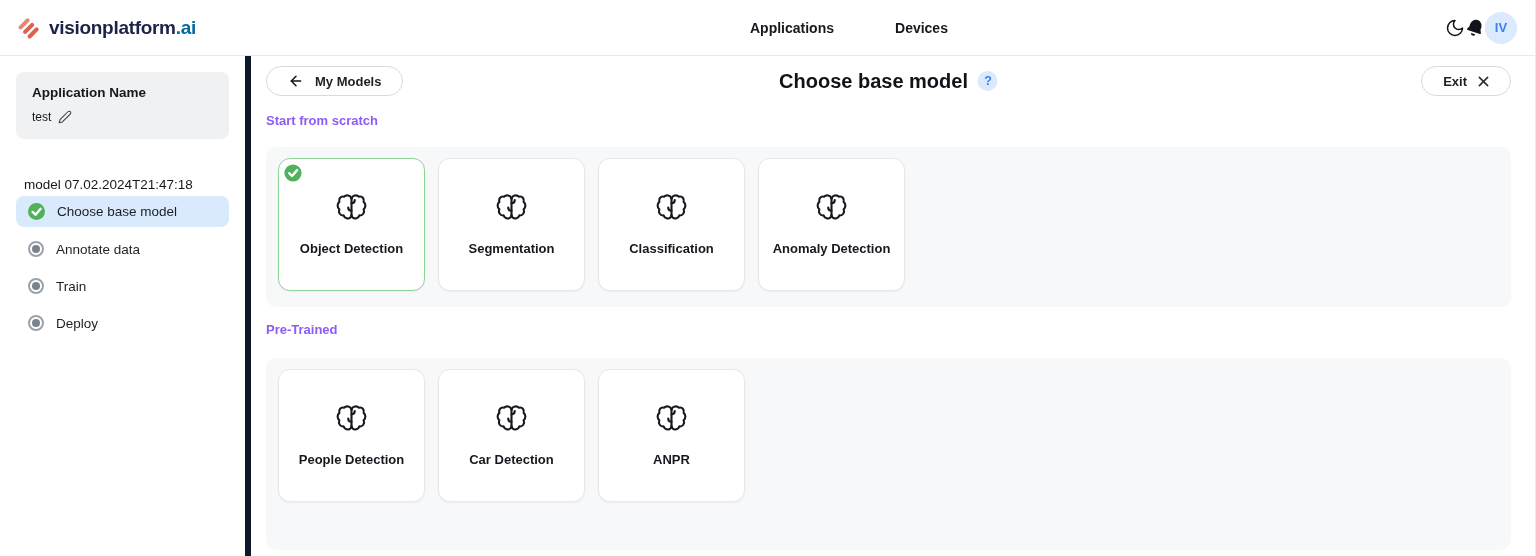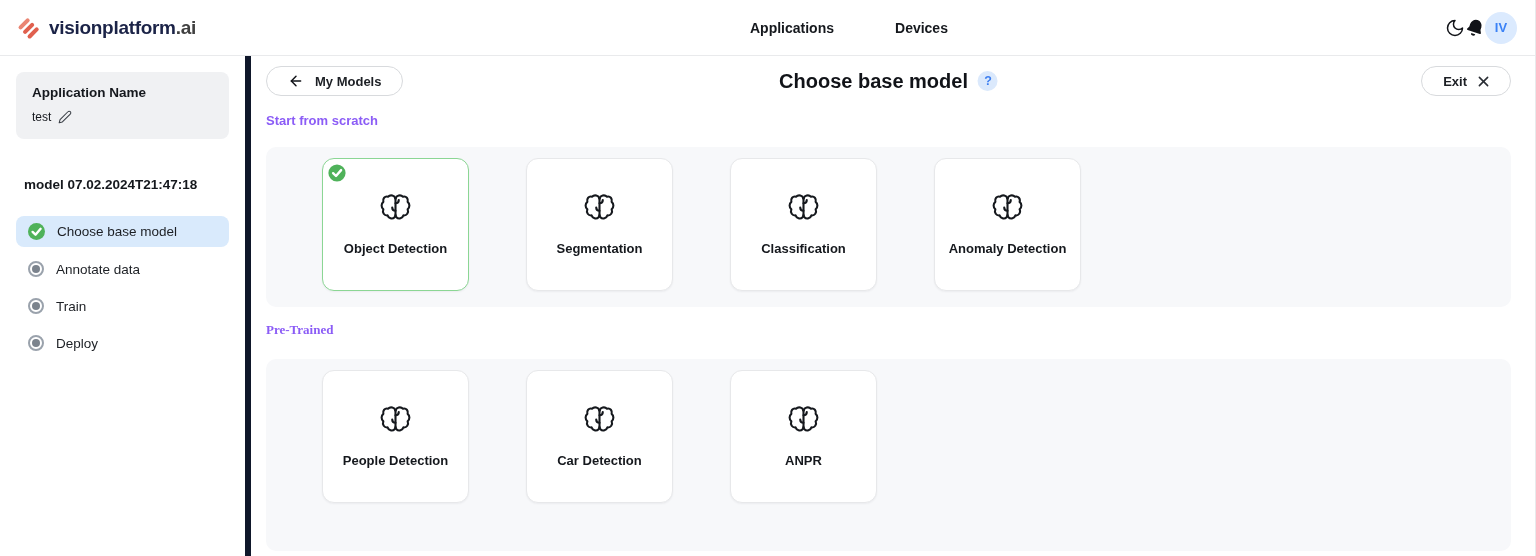--- a/index.html
+++ b/index.html
@@ -10,42 +10,42 @@
     border-right:1px solid #e8eaec;
   }
   
   .header {
     height:56px; display:flex; align-items:center;
     padding:0 18px 0 16px; border-bottom:1px solid #e9eaec; position:relative;
     background:#fff;
   }
   .logo { display:flex; align-items:center; gap:7px; cursor:pointer; }
   .logo-text { font-size:19px; font-weight:800; letter-spacing:-0.3px; color:#1b2347; }
-  .logo-text .suffix { color:#404040; }
+  .logo-text .suffix { color:#0369a1; }
   .nav { position:absolute; left:750px; display:flex; gap:61px; }
   .nav-item { font-size:14px; font-weight:700; color:#15181d; cursor:pointer; }
   .header-right { margin-left:auto; display:flex; align-items:center; }
   .icon-btn { display:flex; align-items:center; justify-content:center; cursor:pointer; }
   .avatar {
     width:32px; height:32px; border-radius:50%; background:#dbeafe;
     color:#3b82f6; font-size:13px; font-weight:700;
     display:flex; align-items:center; justify-content:center; cursor:pointer;
   }
   
   .body-row { display:flex; height:500px; }
   .sidebar {
     width:251px; min-width:251px; border-right:6px solid #0f172a;
     padding:16px; background:#fff;
   }
   .app-box {
     background:#f0f1f3; border-radius:8px; padding:13px 16px 15px 16px;
   }
   .app-box-label { font-size:13.5px; font-weight:700; color:#15181d; margin-bottom:10px; }
   .app-box-value { display:flex; align-items:center; gap:7px; font-size:12px; color:#15181d; }
-  .model-title { margin:38px 0 24px 8px; font-size:13.5px; font-weight:700; color:#15181d; }
+  .model-title { margin:38px 0 4px 8px; font-size:13.5px; font-weight:400; color:#15181d; }
   .step {
     display:flex; align-items:center; gap:12px; padding:7px 12px;
     border-radius:8px; font-size:13.5px; color:#1c1f24; margin-bottom:7px; cursor:pointer;
   }
   .step.active { background:#d9eafc; }
   .check-circle {
     width:17px; height:17px; border-radius:50%; background:#4fb25a;
     display:flex; align-items:center; justify-content:center; flex:none;
   }
   .pending-dot {
@@ -66,32 +66,32 @@
     display:flex; align-items:center; gap:10px;
   }
   .page-title { font-size:20px; font-weight:700; color:#111318; }
   .help-badge {
     width:20px; height:20px; border-radius:50%; background:#dbe9fc; color:#3d7ef0;
     font-size:12.5px; font-weight:700; display:flex; align-items:center; justify-content:center;
     cursor:pointer;
   }
   .section-heading { font-size:13px; font-weight:700; color:#8b5cf6; }
   .h1 { margin-top:17px; }
-  .h2 { margin-top:15px;font-family:Liberation Serif, serif; }
+  .h2 { margin-top:15px; }
   .panel {
     background:#f7f8fa; border-radius:10px; padding:11px 12px;
     display:flex; gap:13px; align-items:flex-start;
   }
   .panel-1 { margin-top:19px; height:160px; }
   .panel-2 { margin-top:21px; height:192px; }
   .card {
     width:147px; height:133px; background:#fff; border:1px solid #e7e8ea;
     border-radius:12px; box-shadow:0 1px 2px rgba(16,24,40,.05);
     display:flex; flex-direction:column; align-items:center; justify-content:center;
-    gap:20px; position:relative; cursor:pointer;margin-left:44px;
+    gap:20px; position:relative; cursor:pointer;
   }
   .card.selected { border:1px solid #8bd694; }
   .card-label { font-size:13px; font-weight:700; color:#15181d; text-align:center; padding:0 6px; }
   .card-badge { position:absolute; top:5px; left:5px; width:18px; height:18px; }
   .brain { width:31px; height:28px; }
 </style>
 </head>
 <body>
 
 <svg width="0" height="0" style="position:absolute">

